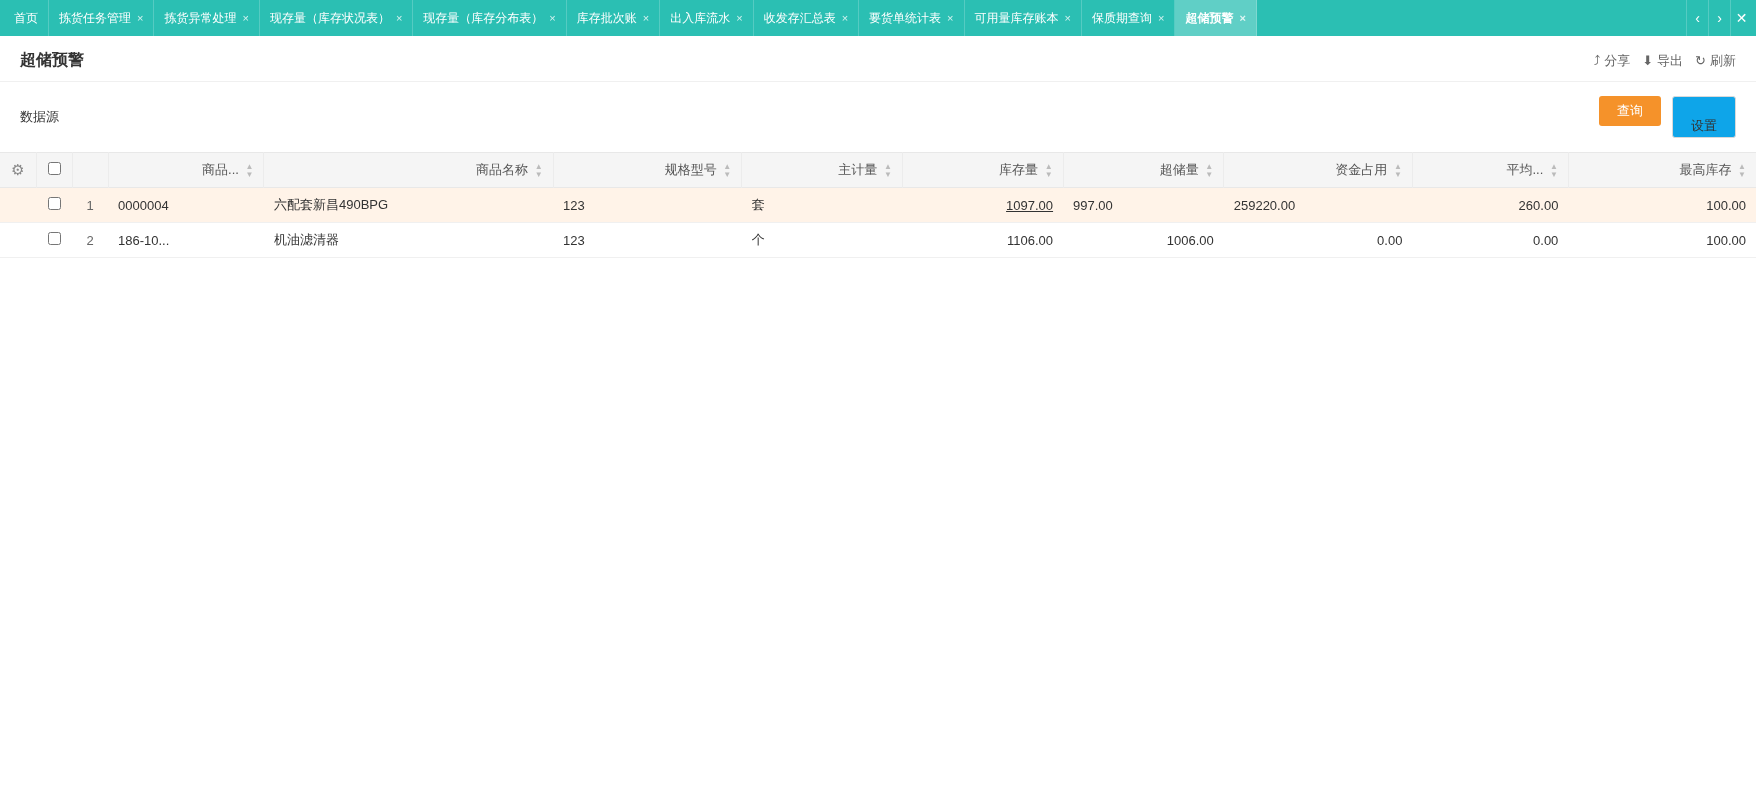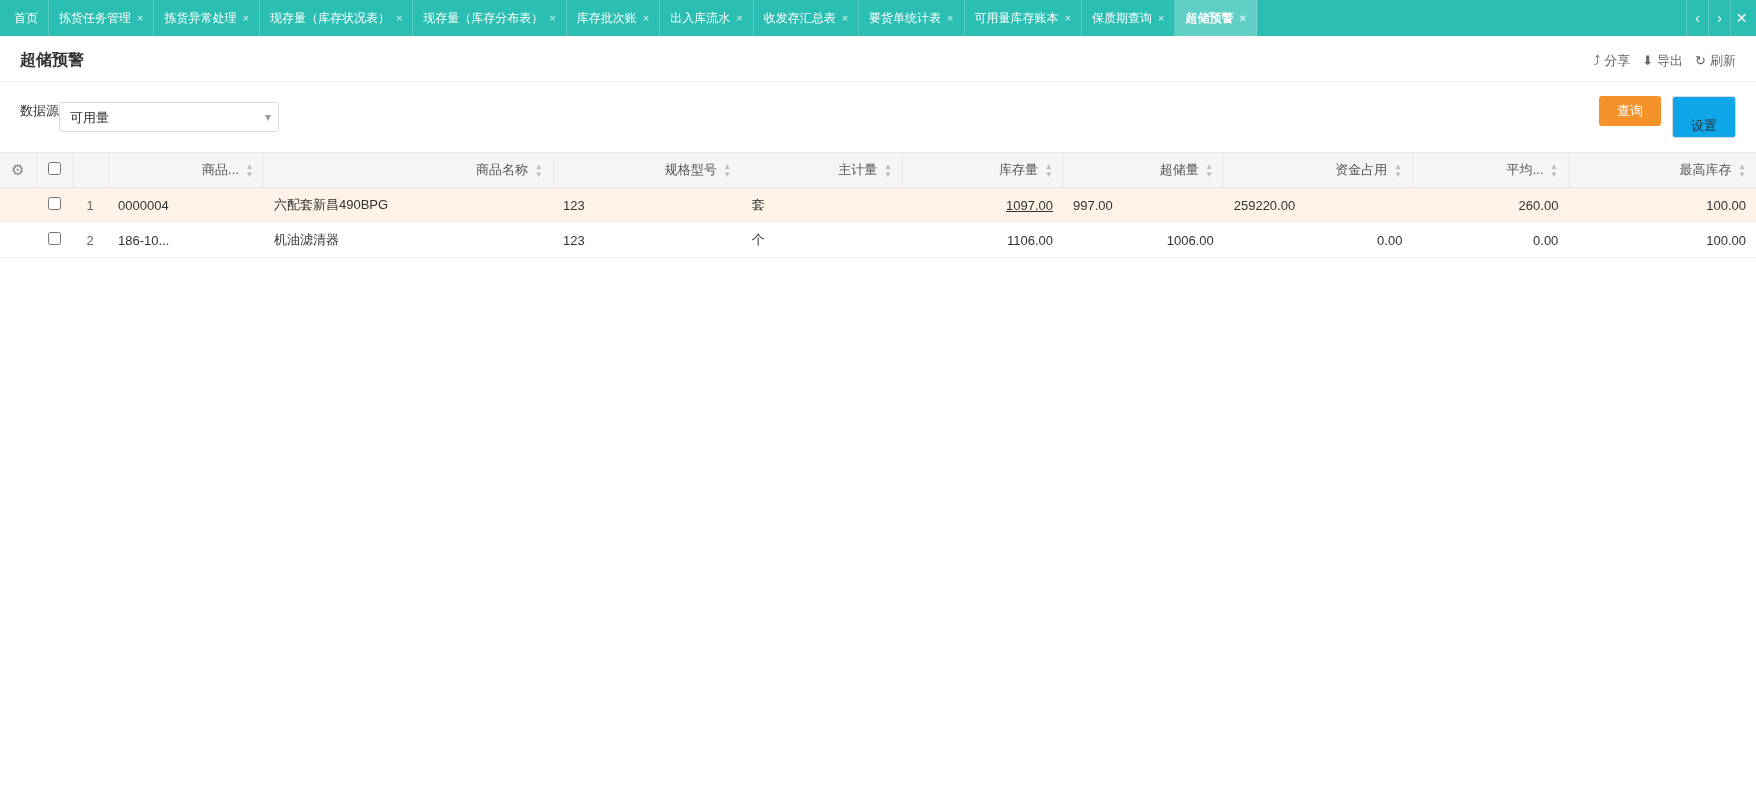--- a/index.html
+++ b/index.html
@@ -123,20 +123,22 @@
       position: absolute;
       right: 8px;
       top: 50%;
       transform: translateY(-50%);
       pointer-events: none;
       color: #999;
       font-size: 12px;
     }
     .filter-datasource {
       display: flex;
+      align-items: center;
+      gap: 8px;
     }
     .btn-query {
       background: #f5922a;
       color: #fff;
       border: none;
       border-radius: 3px;
       padding: 6px 18px;
       font-size: 13px;
       cursor: pointer;
       height: 30px;
@@ -264,26 +266,20 @@
       <button class="header-action-btn">
         <span>↻</span>
         <span>刷新</span>
       </button>
     </div>
   </div>
 
   <div class="filter-bar">
     <div class="filter-datasource">
       <span class="filter-label">数据源</span>
-      <div class="filter-select-wrapper">
-        <select class="filter-select">
-          <option value="available" selected="">可用量</option>
-          <option value="stock">库存量</option>
-        </select>
-      </div>
     </div>
     <div class="filter-right-btns">
       <button class="btn-query">查询</button>
       <button class="btn-settings">设置</button>
     </div>
   </div>
 
   <div class="table-wrapper">
     <table>
       <thead>

